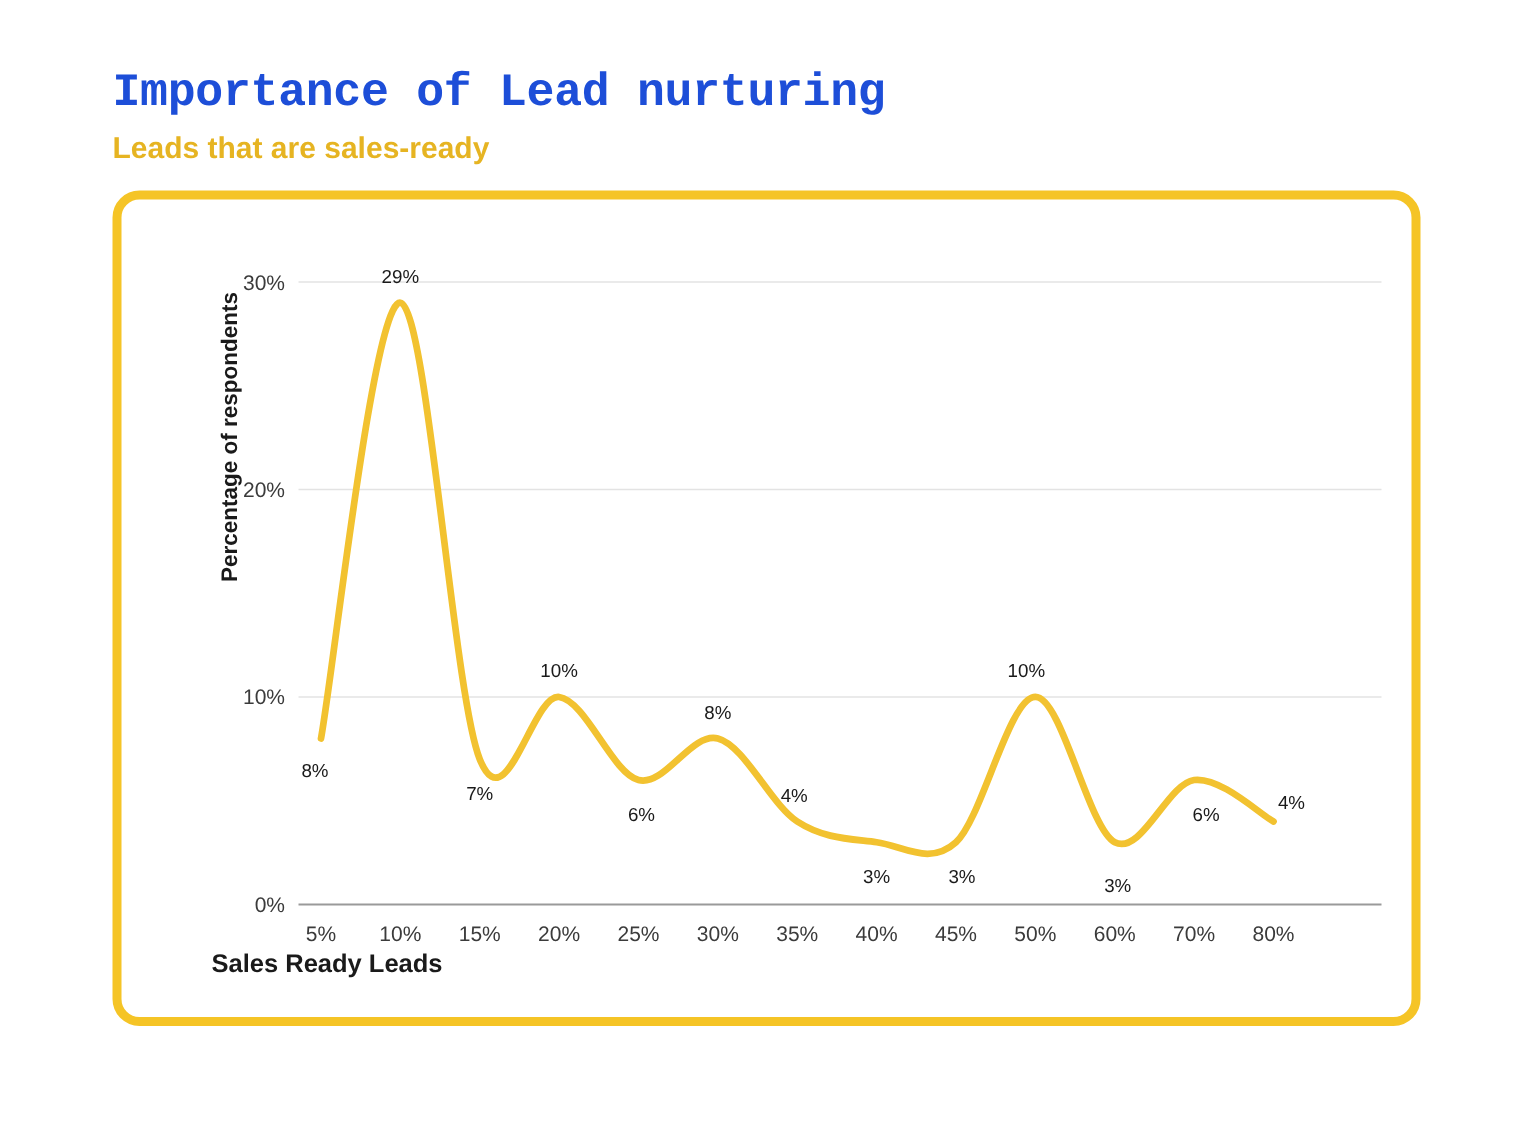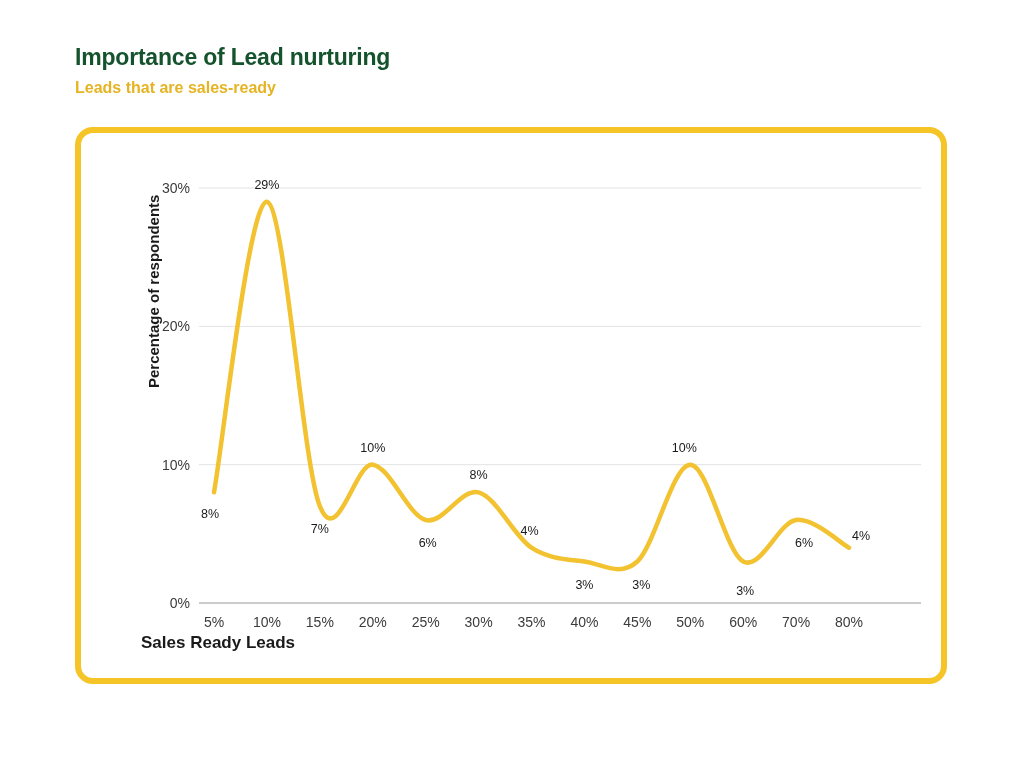--- a/index.html
+++ b/index.html
@@ -19,29 +19,30 @@
     width: 1024px;
     height: 759px;
     background: #ffffff;
   }
   .header {
     position: absolute;
     left: 75px;
     top: 44px;
   }
   .title {
-    font-size: 23px;
+    font-size: 31px;
     font-weight: bold;
-    color: #14532d;
+    color: #1d4ed8;
     letter-spacing: -0.2px;
     margin: 0;
     line-height: 1.2;
+    font-family: Liberation Mono, monospace;
   }
   .subtitle {
-    font-size: 16px;
+    font-size: 20px;
     font-weight: bold;
     color: #e6b422;
     margin: 6px 0 0 0;
     line-height: 1.2;
   }
   .card {
     position: absolute;
     left: 75px;
     top: 127px;
     width: 872px;

